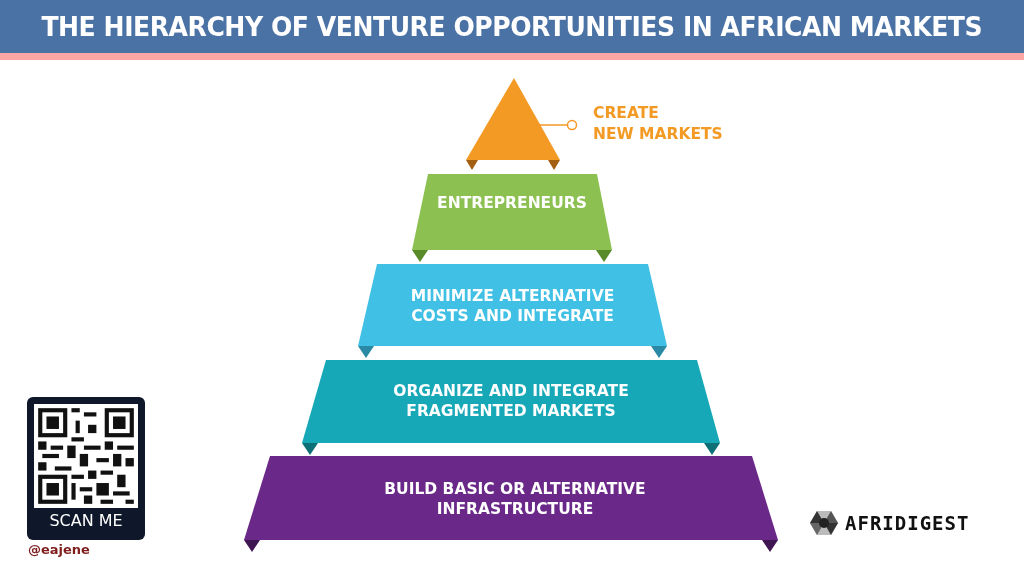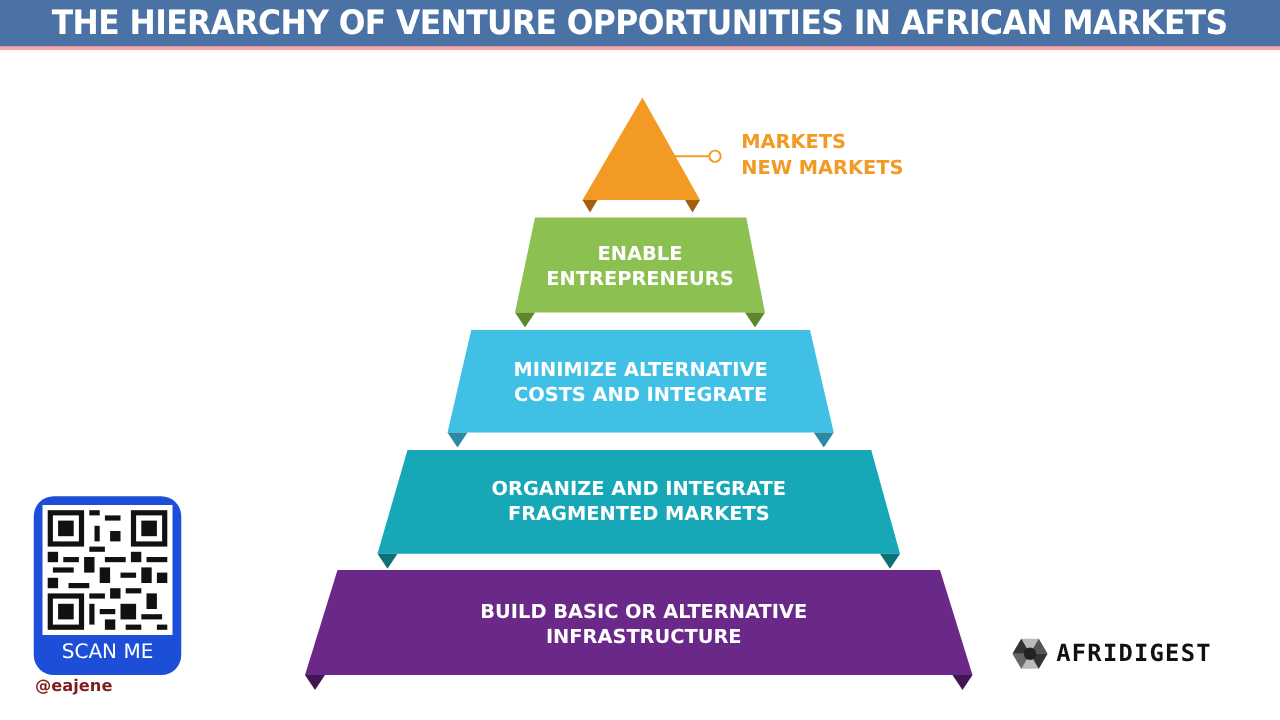--- a/index.html
+++ b/index.html
@@ -1,22 +1,22 @@
 <!DOCTYPE html>
 <html><head>
 <meta charset="utf-8">
 <style>
   html, body { margin: 0; padding: 0; }
   body { width: 1024px; height: 576px; background: #ffffff; position: relative; overflow: hidden; font-family: "DejaVu Sans", sans-serif; }
-  .header { position: absolute; left: 0; top: 0; width: 1024px; height: 40px; background: #4a72a5; border-bottom: 3px solid #fca5a5; box-sizing: border-box; display: flex; align-items: center; justify-content: center; }
+  .header { position: absolute; left: 0; top: 0; width: 1024px; height: 60px; background: #4a72a5; border-bottom: 7px solid #fca5a5; box-sizing: border-box; display: flex; align-items: center; justify-content: center; }
   .header-title { color: #fff; font-family: "DejaVu Sans", sans-serif; font-weight: bold; font-size: 27px; letter-spacing: -0.5px; transform: scaleX(0.93); white-space: nowrap; }
   svg.pyr { position: absolute; left: 0; top: 0; }
   .tier-label { position: absolute; color: #fff; font-weight: bold; font-size: 15.5px; line-height: 20px; text-align: center; font-family: "DejaVu Sans", sans-serif; }
   .top-label { position: absolute; left: 593px; top: 103px; color: #f39a25; font-weight: bold; font-size: 15.5px; line-height: 21px; }
-  .qr-wrap { position: absolute; left: 27px; top: 397px; width: 118px; height: 143px; background: #1d4ed8; border-radius: 16px; }
+  .qr-wrap { position: absolute; left: 27px; top: 397px; width: 118px; height: 143px; background: #0f172a; border-radius: 6px; }
   .qr-inner { position: absolute; left: 7px; top: 7px; width: 104px; height: 104px; background: #fff; }
   .scan-me { position: absolute; left: 0; top: 114px; width: 118px; text-align: center; color: #fff; font-size: 16px; font-family: "DejaVu Sans", sans-serif; }
   .handle { position: absolute; left: 28px; top: 542px; color: #7f1d1d; font-size: 13px; font-weight: bold; }
   .brand { position: absolute; left: 809px; top: 510px; display: flex; align-items: center; gap: 6px; }
   .brand-name { font-weight: bold; font-size: 19px; letter-spacing: 1px; color: #111; font-family: "DejaVu Sans Mono", monospace; }
 </style>
 </head>
 <body>
 
 <div class="header">
@@ -52,26 +52,25 @@
   </g>
 
   <g>
     <polygon points="270,456 752,456 778,540 244,540" fill="#6a2888"></polygon>
     <polygon points="244,540 260,540 252,552" fill="#3f1552"></polygon>
     <polygon points="762,540 778,540 770,552" fill="#3f1552"></polygon>
   </g>
 </svg>
 
 <div class="top-label">
-  <div>MARKETS</div>
+  <div>CREATE</div>
   <div>NEW MARKETS</div>
 </div>
 
 <div class="tier-label" style="left:412px; top:193px; width:200px;">
-  <div>ENABLE</div>
   <div>ENTREPRENEURS</div>
 </div>
 <div class="tier-label" style="left:358px; top:286px; width:309px;">
   <div>MINIMIZE ALTERNATIVE</div>
   <div>COSTS AND INTEGRATE</div>
 </div>
 <div class="tier-label" style="left:302px; top:381px; width:418px;">
   <div>ORGANIZE AND INTEGRATE</div>
   <div>FRAGMENTED MARKETS</div>
 </div>

